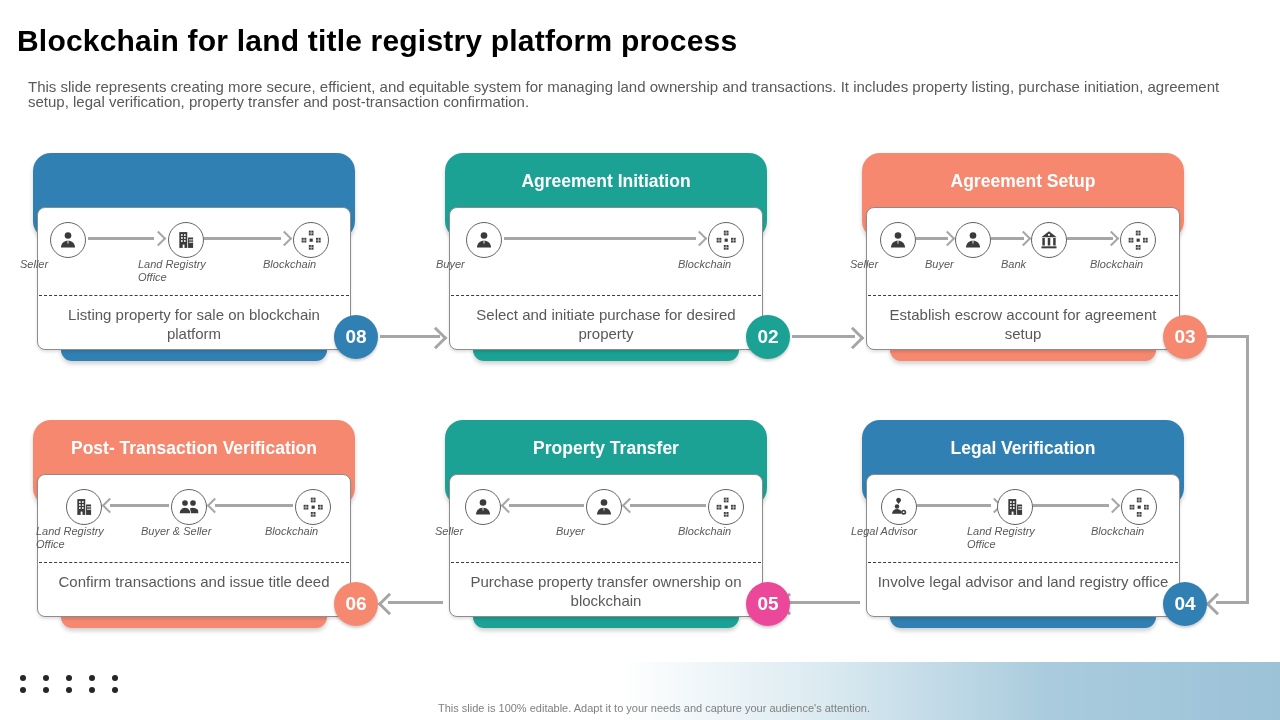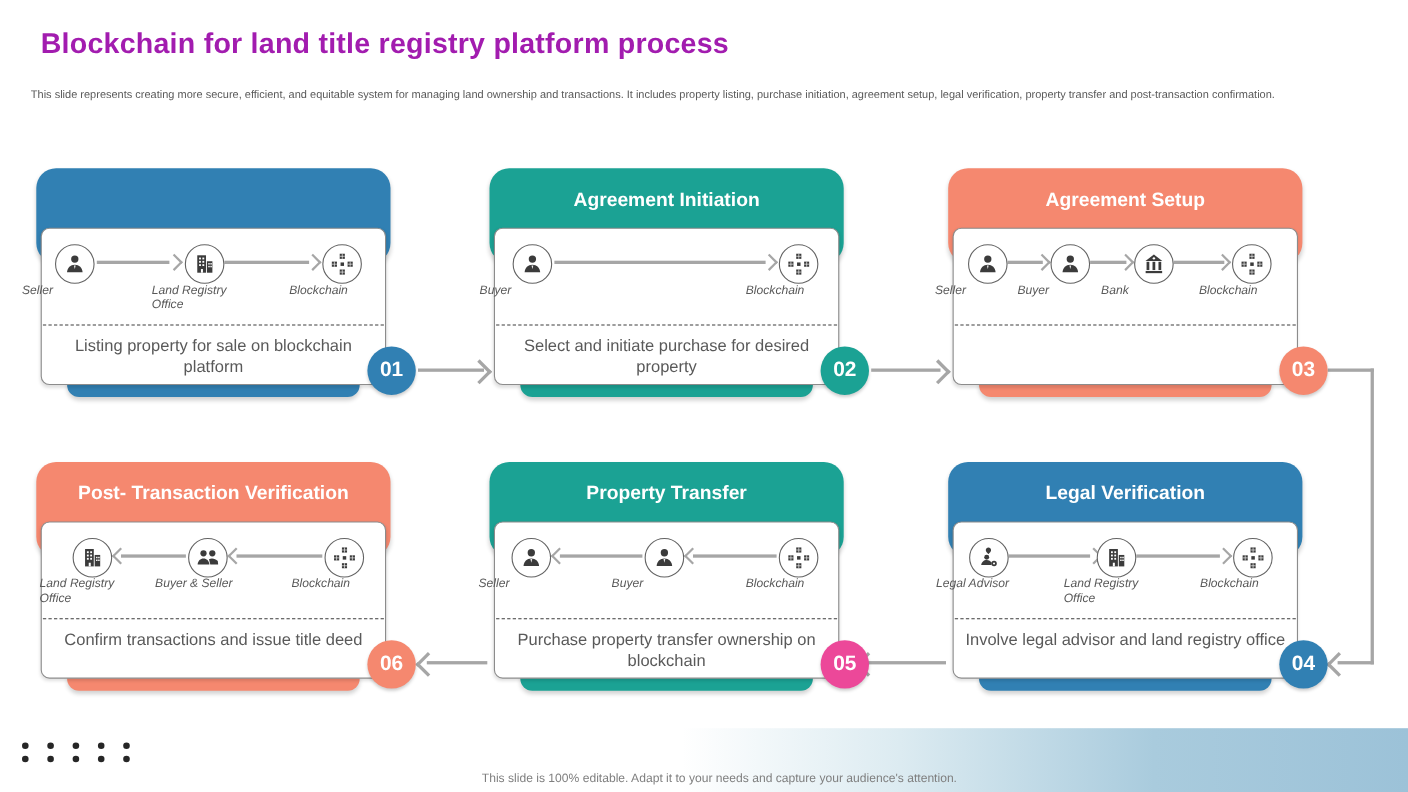--- a/index.html
+++ b/index.html
@@ -1,23 +1,23 @@
 <!DOCTYPE html>
 <html><head>
 <meta charset="utf-8">
 <style>
   html,body{margin:0;padding:0;background:#fff;}
   #stage{position:relative;width:1280px;height:720px;background:#ffffff;overflow:hidden;
          font-family:"Liberation Sans",sans-serif;}
 
   
-  .slide-title{position:absolute;left:37px;top:24px;width:1100px;
-    font-size:26px;font-weight:700;color:#a21caf;letter-spacing:.2px;}
+  .slide-title{position:absolute;left:17px;top:24px;width:1100px;
+    font-size:30px;font-weight:700;color:#000000;letter-spacing:.2px;}
   .slide-sub{position:absolute;left:28px;top:79px;width:1232px;
-    font-size:10px;line-height:15px;color:#595959;}
+    font-size:15px;line-height:15px;color:#595959;}
 
   
   .card{position:absolute;width:322px;height:210px;}
   .card-top{position:absolute;left:0;right:0;top:0;height:86px;border-radius:18px;
     box-shadow:0 3px 4px rgba(0,0,0,.18);}
   .card-bottom{position:absolute;left:28px;right:28px;top:186px;height:22px;border-radius:12px;
     box-shadow:0 3px 4px rgba(0,0,0,.18);}
   .card-white{position:absolute;left:4px;right:4px;top:54px;height:141px;background:#fff;
     border:1.5px solid #8c8c8c;border-radius:8px;z-index:2;box-shadow:0 2px 3px rgba(0,0,0,.12);}
   .card-title{position:absolute;left:0;right:0;top:13px;height:30px;line-height:30px;
@@ -141,21 +141,21 @@
       </div>
     <div class="ic-label" style="left:-13px">Seller</div>
     <div class="ic-label" style="left:105px">Land Registry Office</div>
     <div class="ic-label" style="left:230px">Blockchain</div>
     <div class="hl" style="left:55px;width:66px"></div>
       <div class="chv r" style="left:120px"></div>
     <div class="hl" style="left:171px;width:77px"></div>
       <div class="chv r" style="left:246px"></div>
     <div class="dashed"></div>
     <div class="desc">Listing property for sale on blockchain platform</div>
-    <div class="badge" style="background-color: rgb(49, 128, 179);">01</div>
+    <div class="badge" style="background-color: rgb(49, 128, 179);">08</div>
   </div>
 
   <div class="card" style="left:445px;top:153px">
     <div class="card-top" style="background-color: rgb(27, 162, 148);"></div>
     <div class="card-bottom" style="background-color: rgb(27, 162, 148);"></div>
     <div class="card-title">Agreement Initiation</div>
     <div class="card-white"></div>
     <div class="circle" style="left:21px">
         <svg viewBox="0 0 24 24">
           <use href="#i-person"></use>
@@ -204,20 +204,21 @@
     <div class="ic-label" style="left:63px">Buyer</div>
     <div class="ic-label" style="left:139px">Bank</div>
     <div class="ic-label" style="left:228px">Blockchain</div>
     <div class="hl" style="left:54px;width:32px"></div>
       <div class="chv r" style="left:80px"></div>
     <div class="hl" style="left:129px;width:33px"></div>
       <div class="chv r" style="left:156px"></div>
     <div class="hl" style="left:205px;width:46px"></div>
       <div class="chv r" style="left:244px"></div>
     <div class="dashed"></div>
+    <div class="desc">Establish escrow account for agreement setup</div>
     <div class="badge" style="background-color: rgb(245, 136, 111);">03</div>
   </div>
 
   <div class="card" style="left:33px;top:420px">
     <div class="card-top" style="background-color: rgb(245, 136, 111);"></div>
     <div class="card-bottom" style="background-color: rgb(245, 136, 111);"></div>
     <div class="card-title">Post- Transaction Verification</div>
     <div class="card-white"></div>
     <div class="circle" style="left:33px">
         <svg viewBox="0 0 24 24">

